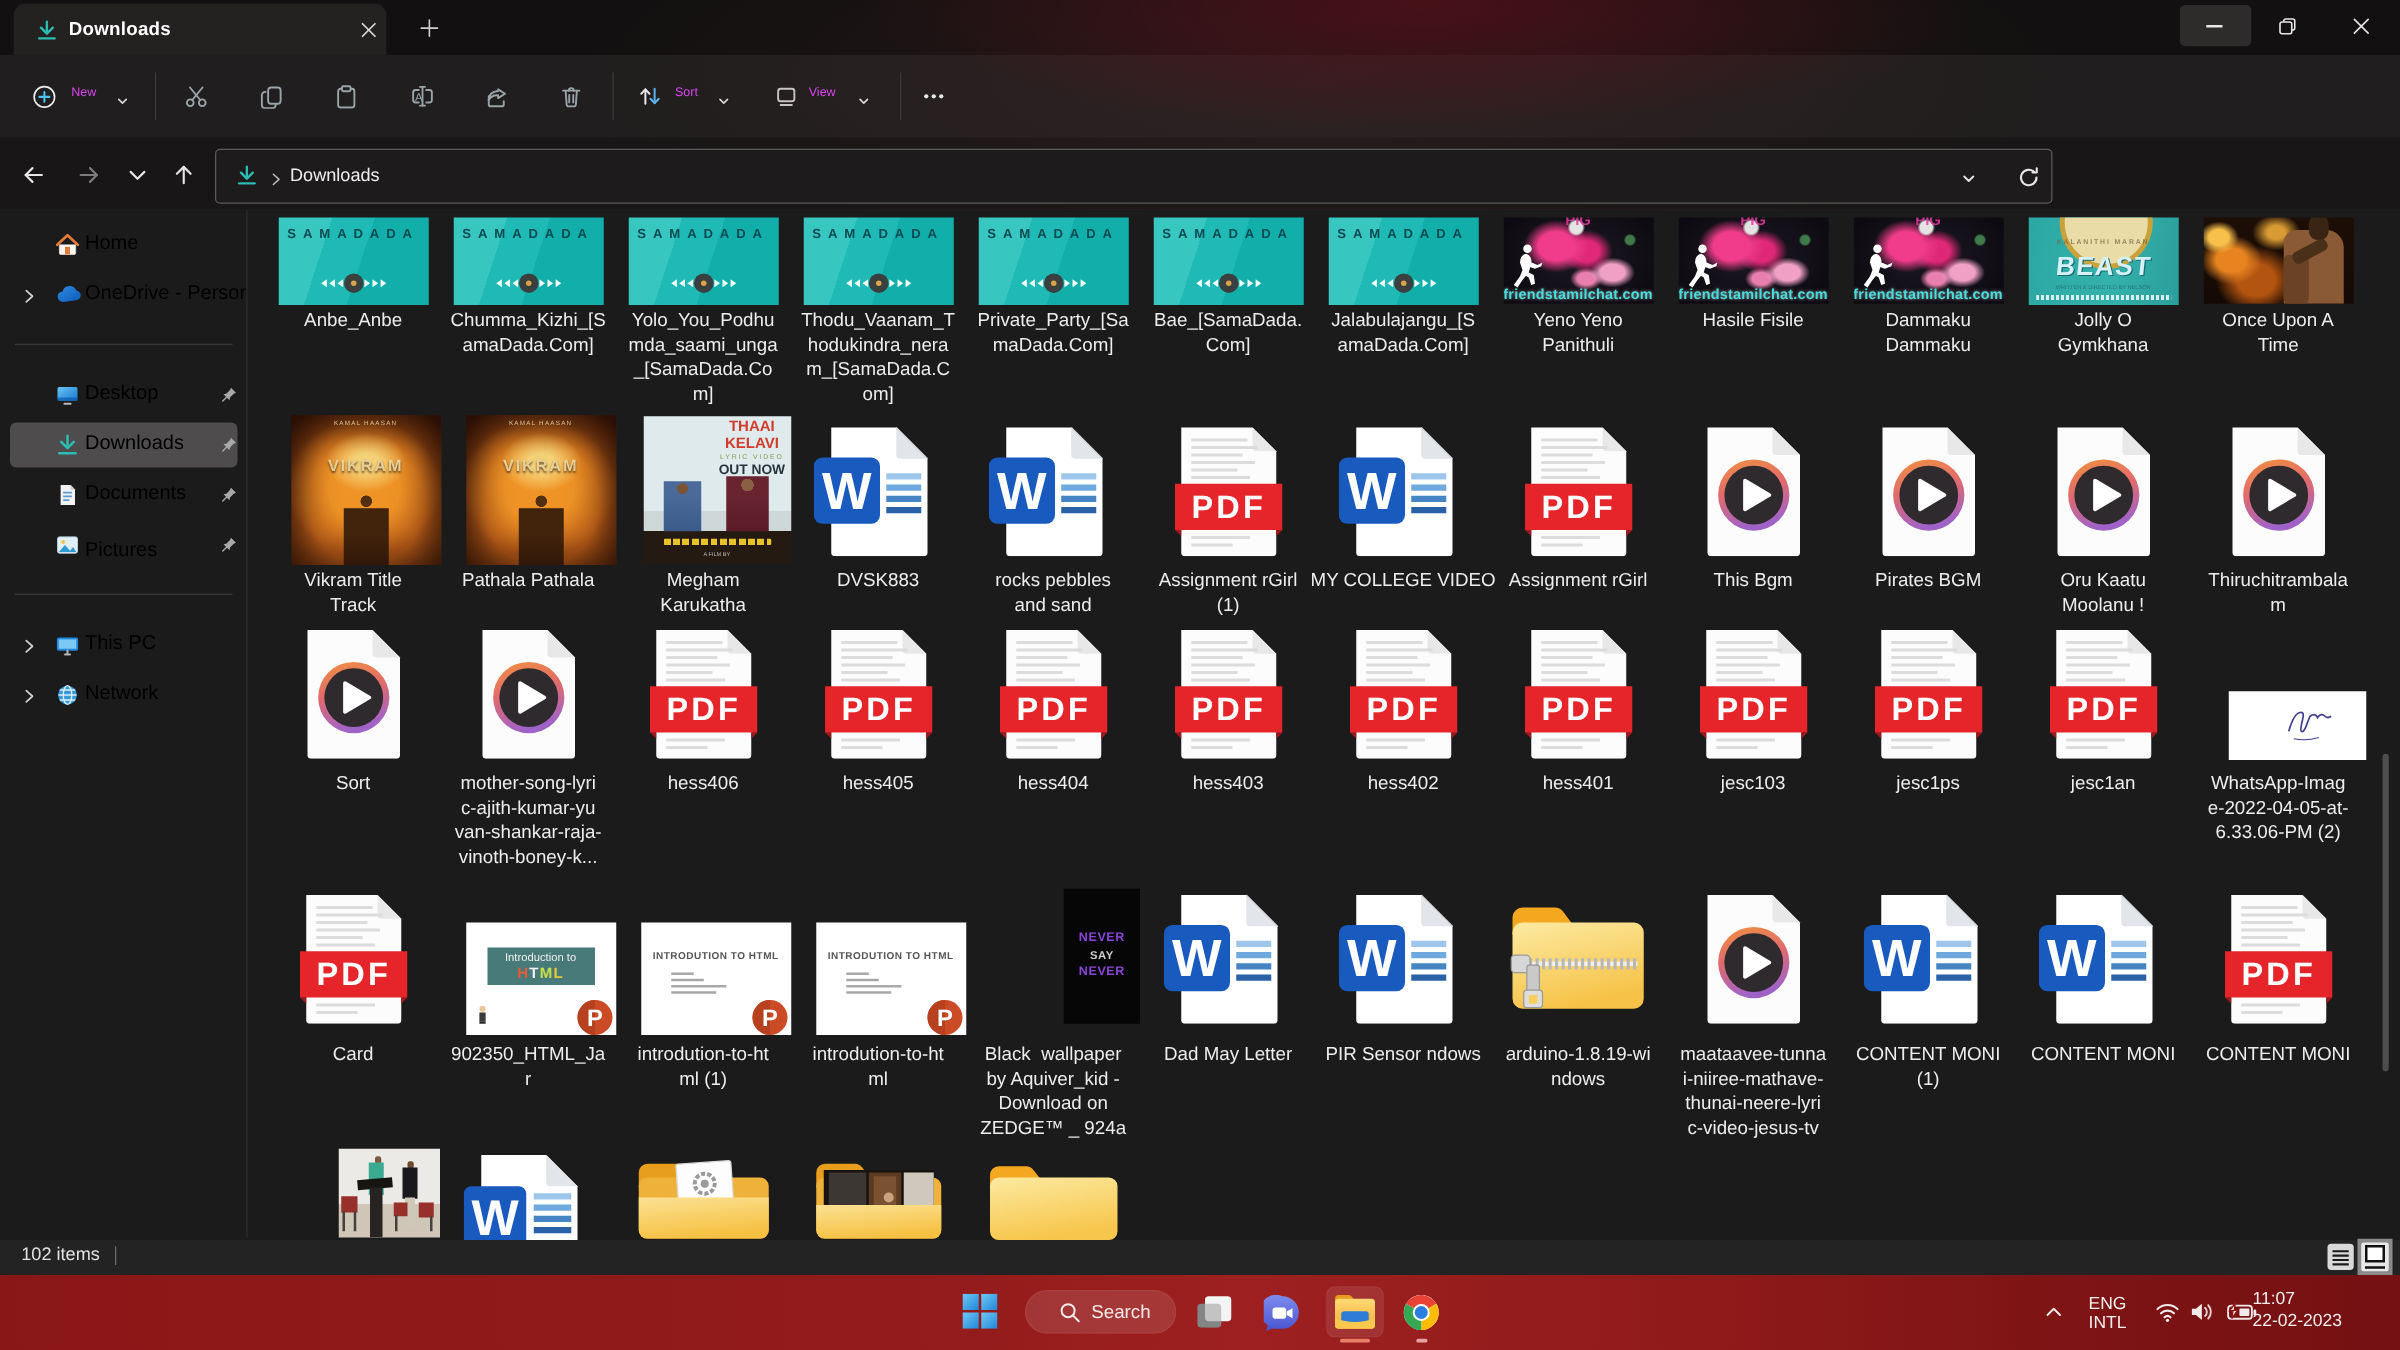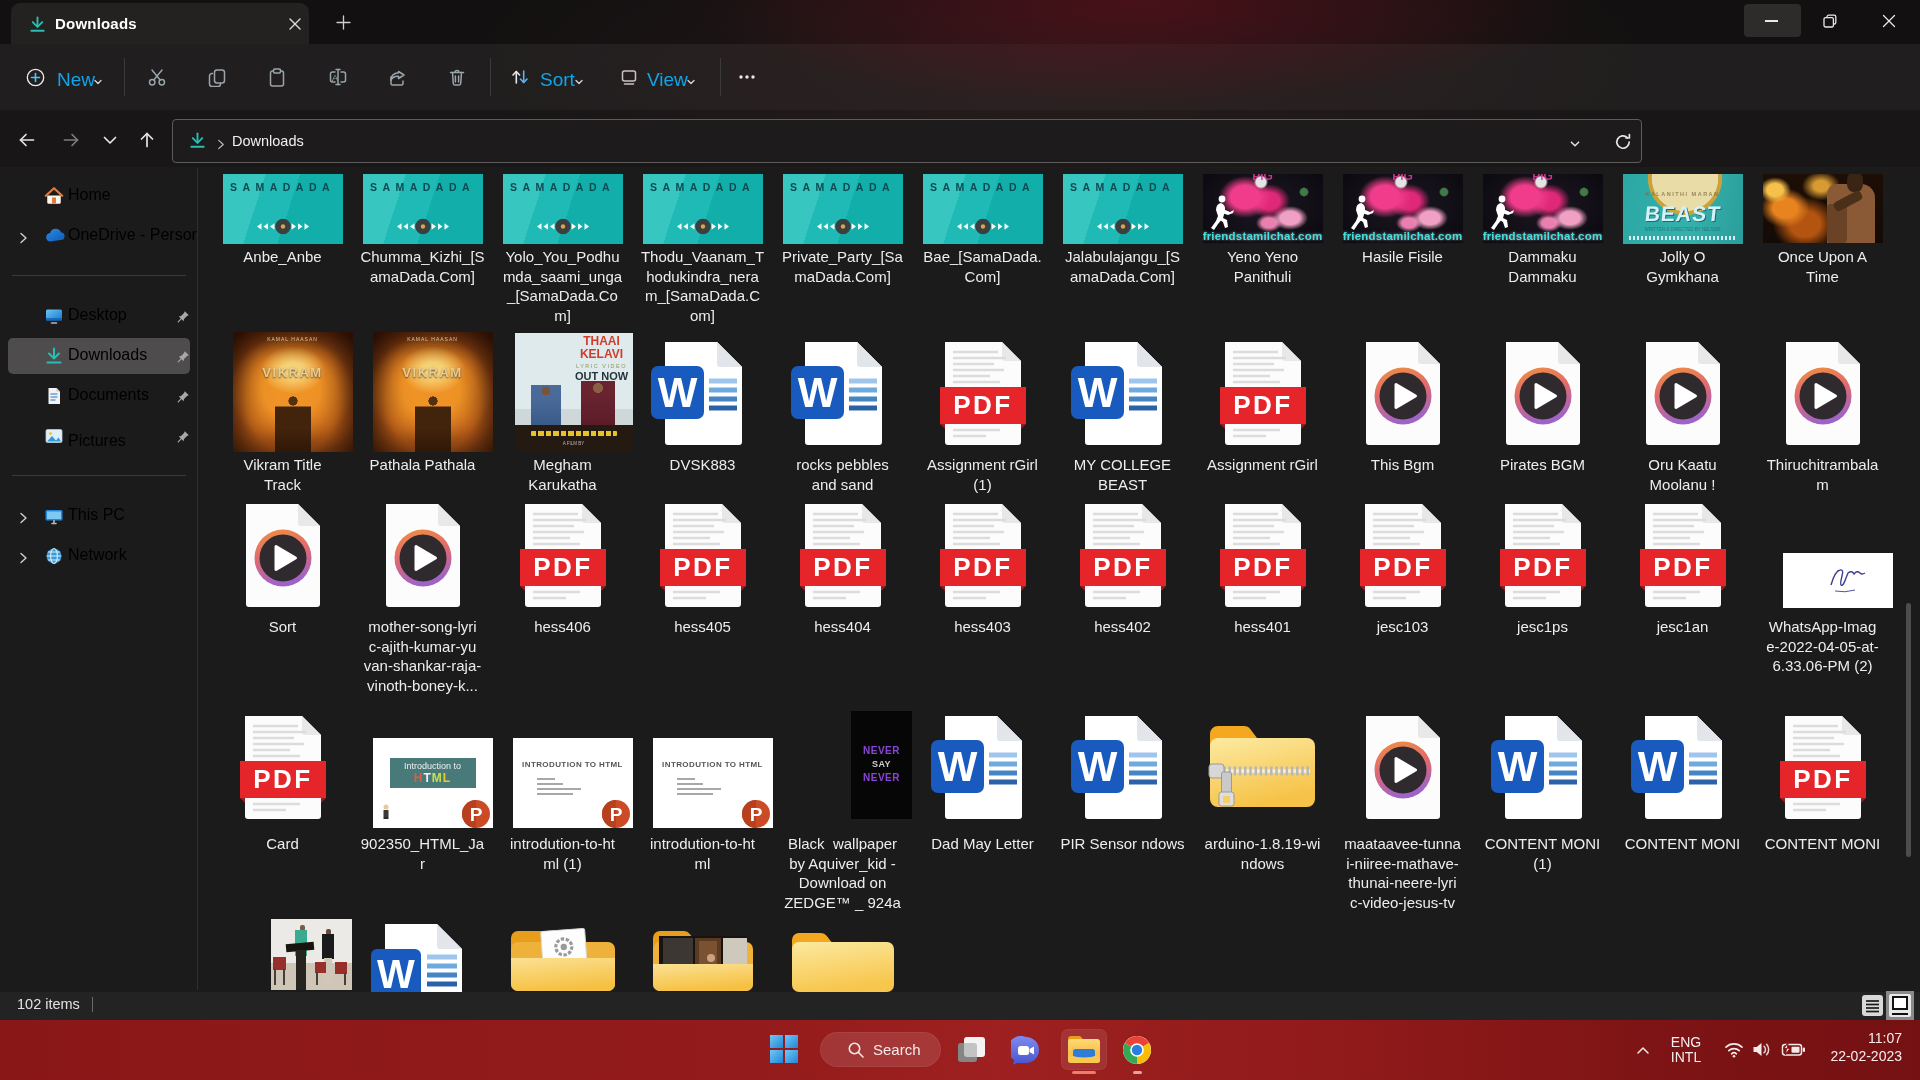--- a/index.html
+++ b/index.html
@@ -11,21 +11,21 @@
 #addrrow{position:absolute;left:0;top:110px;width:1920px;height:57px;background:#181616}
 #glow{position:absolute;left:0;top:0;width:1920px;height:168px;pointer-events:none;
  background:
  radial-gradient(ellipse 620px 140px at 1140px 4px, rgba(92,14,24,0.66), rgba(92,14,24,0) 72%),
  radial-gradient(ellipse 860px 240px at 1060px 62px, rgba(82,42,46,0.30), rgba(82,42,46,0) 70%);}
 #tab{position:absolute;left:11px;top:3px;width:298px;height:41px;background:#242121;
  border-radius:9px 9px 0 0;display:flex;align-items:center}
 .tabtxt{color:#ffffff;font-size:15px;font-weight:bold;margin-left:14px;letter-spacing:.2px}
 
 .tbsep{position:absolute;top:58px;width:1px;height:38px;background:#3c3a3a}
-.tbtxt{color:#0ea5e9;font-size:19px}
+.tbtxt{color:#d946ef;font-size:10px}
 
 .navbtn{position:absolute;top:130px}
 #addrbox{position:absolute;left:172px;top:119px;width:1470px;height:44px;background:#1d1b1b;
  border:1px solid #5c5c5c;border-radius:4px;display:flex;align-items:center}
 #searchbox{position:absolute;left:1656px;top:119px;width:249px;height:44px;background:#1d1b1b;
  border:1px solid #585858;border-radius:4px;display:flex;align-items:center}
 .sbsel{position:absolute;left:8px;width:182px;height:36px;background:#4e4c4c;border-radius:5px}
 .sbsep{position:absolute;left:12px;width:174px;height:1px;background:#3a3a3a}
 .sbtxt{position:absolute;left:68px;white-space:nowrap;max-width:129px;overflow:hidden}
 
@@ -101,21 +101,21 @@
 
 #taskbar{position:absolute;left:0;top:1020px;width:1920px;height:60px;
  background:linear-gradient(90deg,#8a1717 0%,#931b1b 38%,#9e2020 52%,#901a1a 70%,#7c1314 88%,#751113 100%)}
 #tsearch{position:absolute;left:820px;top:1032px;width:121px;height:35px;border-radius:18px;
  background:rgba(255,255,255,0.115);border:1px solid rgba(255,255,255,0.06);
  display:flex;align-items:center;color:#f4eaea;font-size:15px}
 #fehl{position:absolute;left:1061px;top:1029px;width:46px;height:41px;border-radius:7px;
  background:rgba(255,255,255,0.09);border:1px solid rgba(255,255,255,0.05)}
 .tbund{position:absolute;top:1071px;height:3px;border-radius:2px}
 .tright{position:absolute;color:#f6eeee;font-size:14px;text-align:center;line-height:15px}
-.clock{position:absolute;color:#f6eeee;font-size:14px;text-align:right}
+.clock{position:absolute;color:#f6eeee;font-size:14px;}
 #watermark{position:absolute;left:1055px;top:950px;width:320px;color:#fff;
  font-size:30px;font-weight:bold;letter-spacing:-0.3px}
 #scrollthumb{position:absolute;left:1906px;top:603px;width:5px;height:254px;background:#4d4d4d;border-radius:3px}
 </style></head><body>
 <div id="stage">
     <div id="titlebar"></div>
     <div id="toolbar"></div>
     <div id="addrrow"></div>
     <div id="glow"></div>
     <div id="tab">
@@ -689,21 +689,21 @@
             <g stroke-width="5">
               <line x1="58" y1="42" x2="86" y2="42" stroke="#9ec6ec"></line>
               <line x1="58" y1="51" x2="86" y2="51" stroke="#6faade"></line>
               <line x1="58" y1="60" x2="86" y2="60" stroke="#4585c4"></line>
               <line x1="58" y1="69" x2="86" y2="69" stroke="#2a62a8"></line>
             </g>
             <rect x="0" y="27" width="53" height="53" rx="7" fill="#185abd"></rect>
             <text x="26.5" y="68" font-size="42" font-weight="bold" fill="#ffffff" text-anchor="middle" font-family="Liberation Sans">W</text>
           </svg></div>
       </div>
-      <div class="lb" style="top:123px">MY COLLEGE BEAST</div>
+      <div class="lb" style="top:123px">MY COLLEGE VIDEO</div>
     </div>
     <div class="it" style="left:1192.5px;top:332px">
       <div class="abs" style="left:0;top:7px;width:140px;height:0">
         <div class="abs" style="left:27.0px;top:0;"><svg width="86" height="106" viewBox="0 0 86 106">
             <path d="M5 3 h57 l19 19 v81 a3 3 0 0 1 -3 3 H8 a3 3 0 0 1 -3 -3 Z" fill="#fcfcfc"></path>
             <path d="M62 3 l19 19 h-16 a3 3 0 0 1 -3 -3 Z" fill="#e8e8e8"></path>
             <g stroke="#dcdcdc" stroke-width="2.4">
               <line x1="13" y1="13" x2="58" y2="13"></line>
               <line x1="13" y1="19" x2="66" y2="19"></line>
               <line x1="13" y1="25" x2="54" y2="25"></line>

